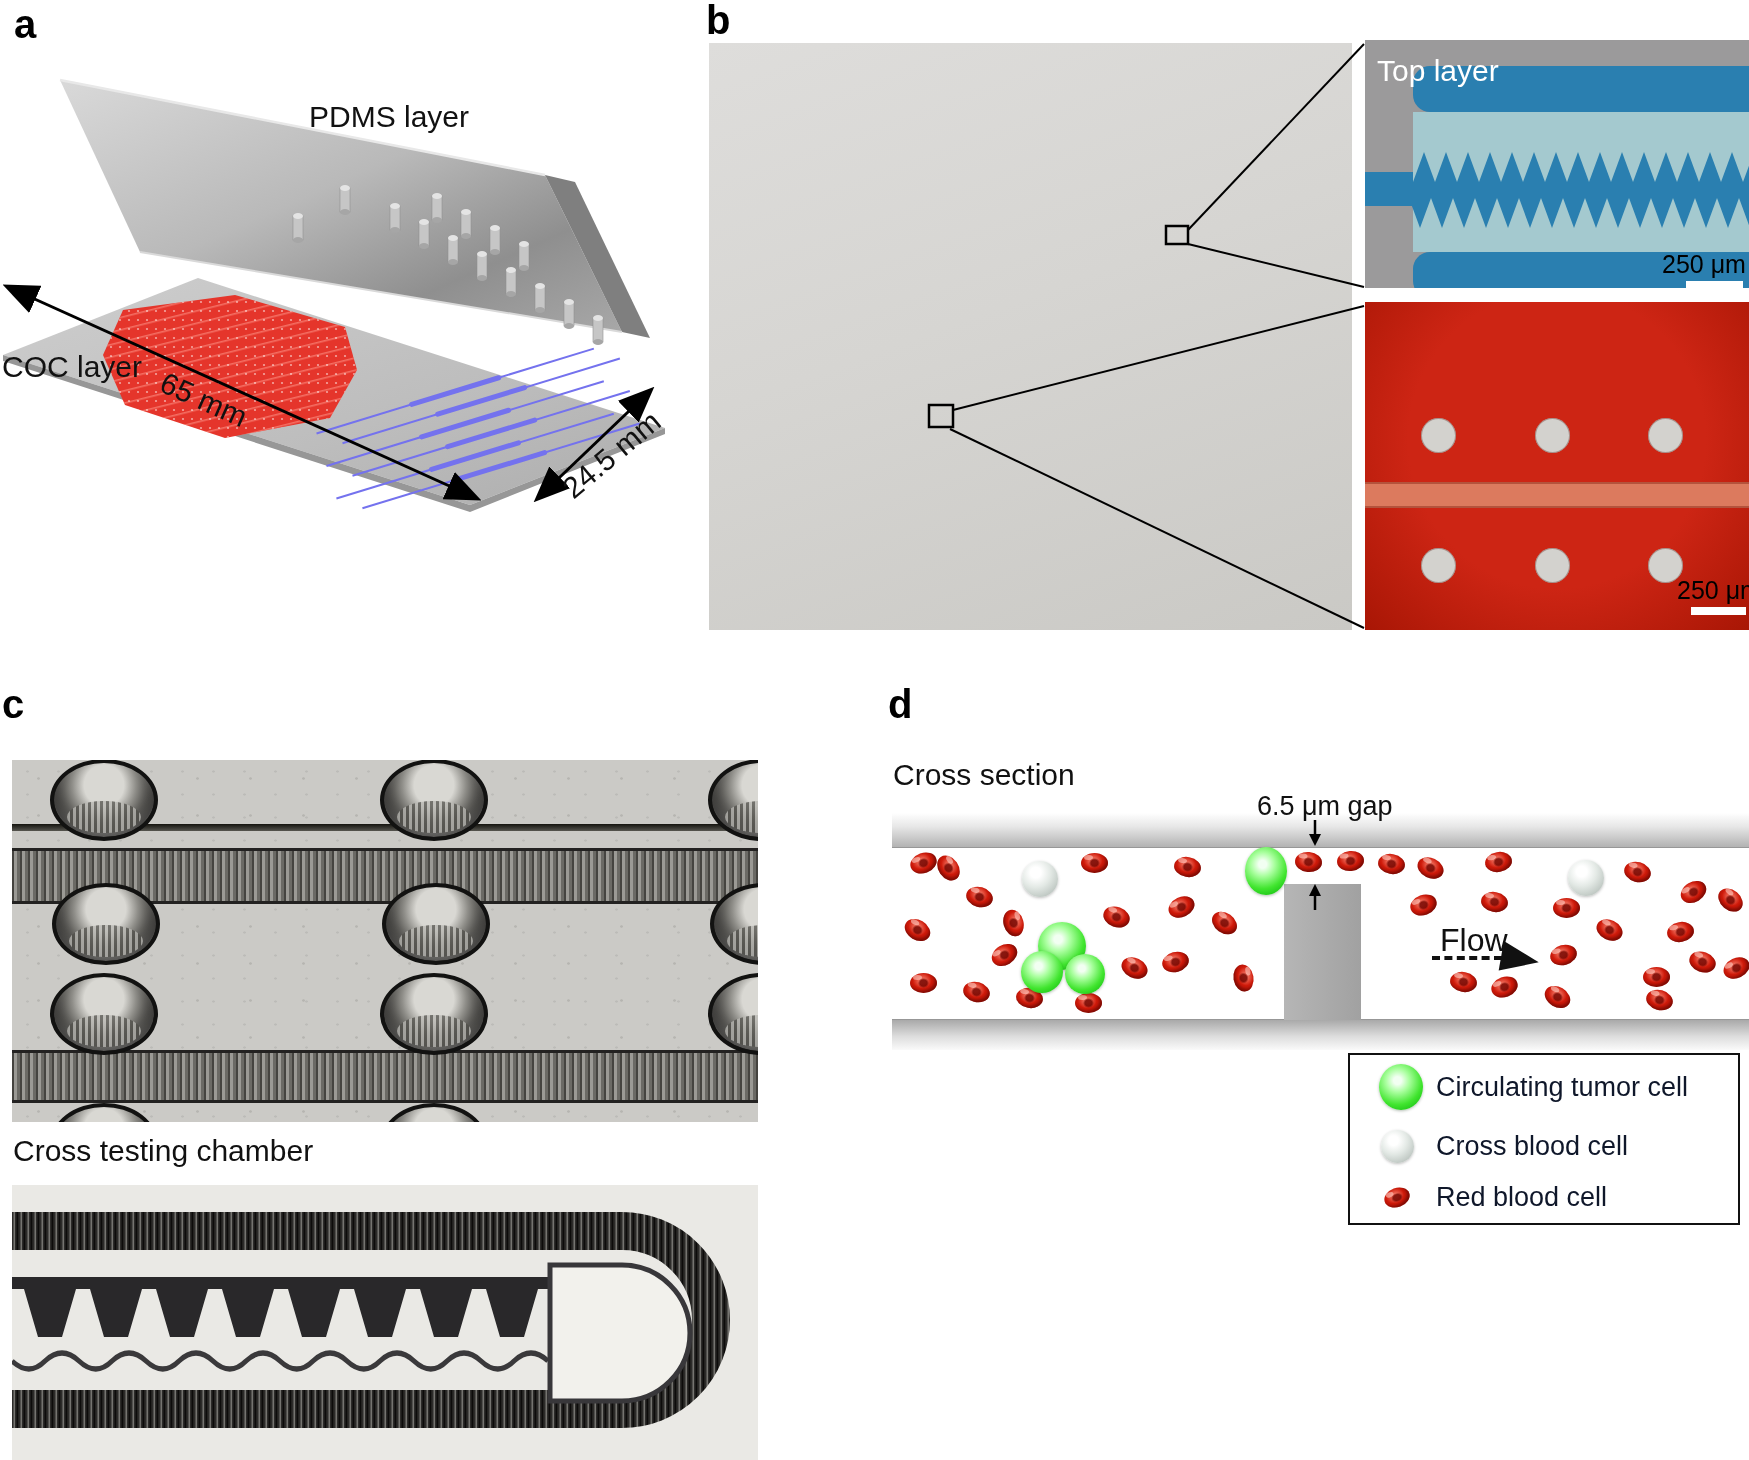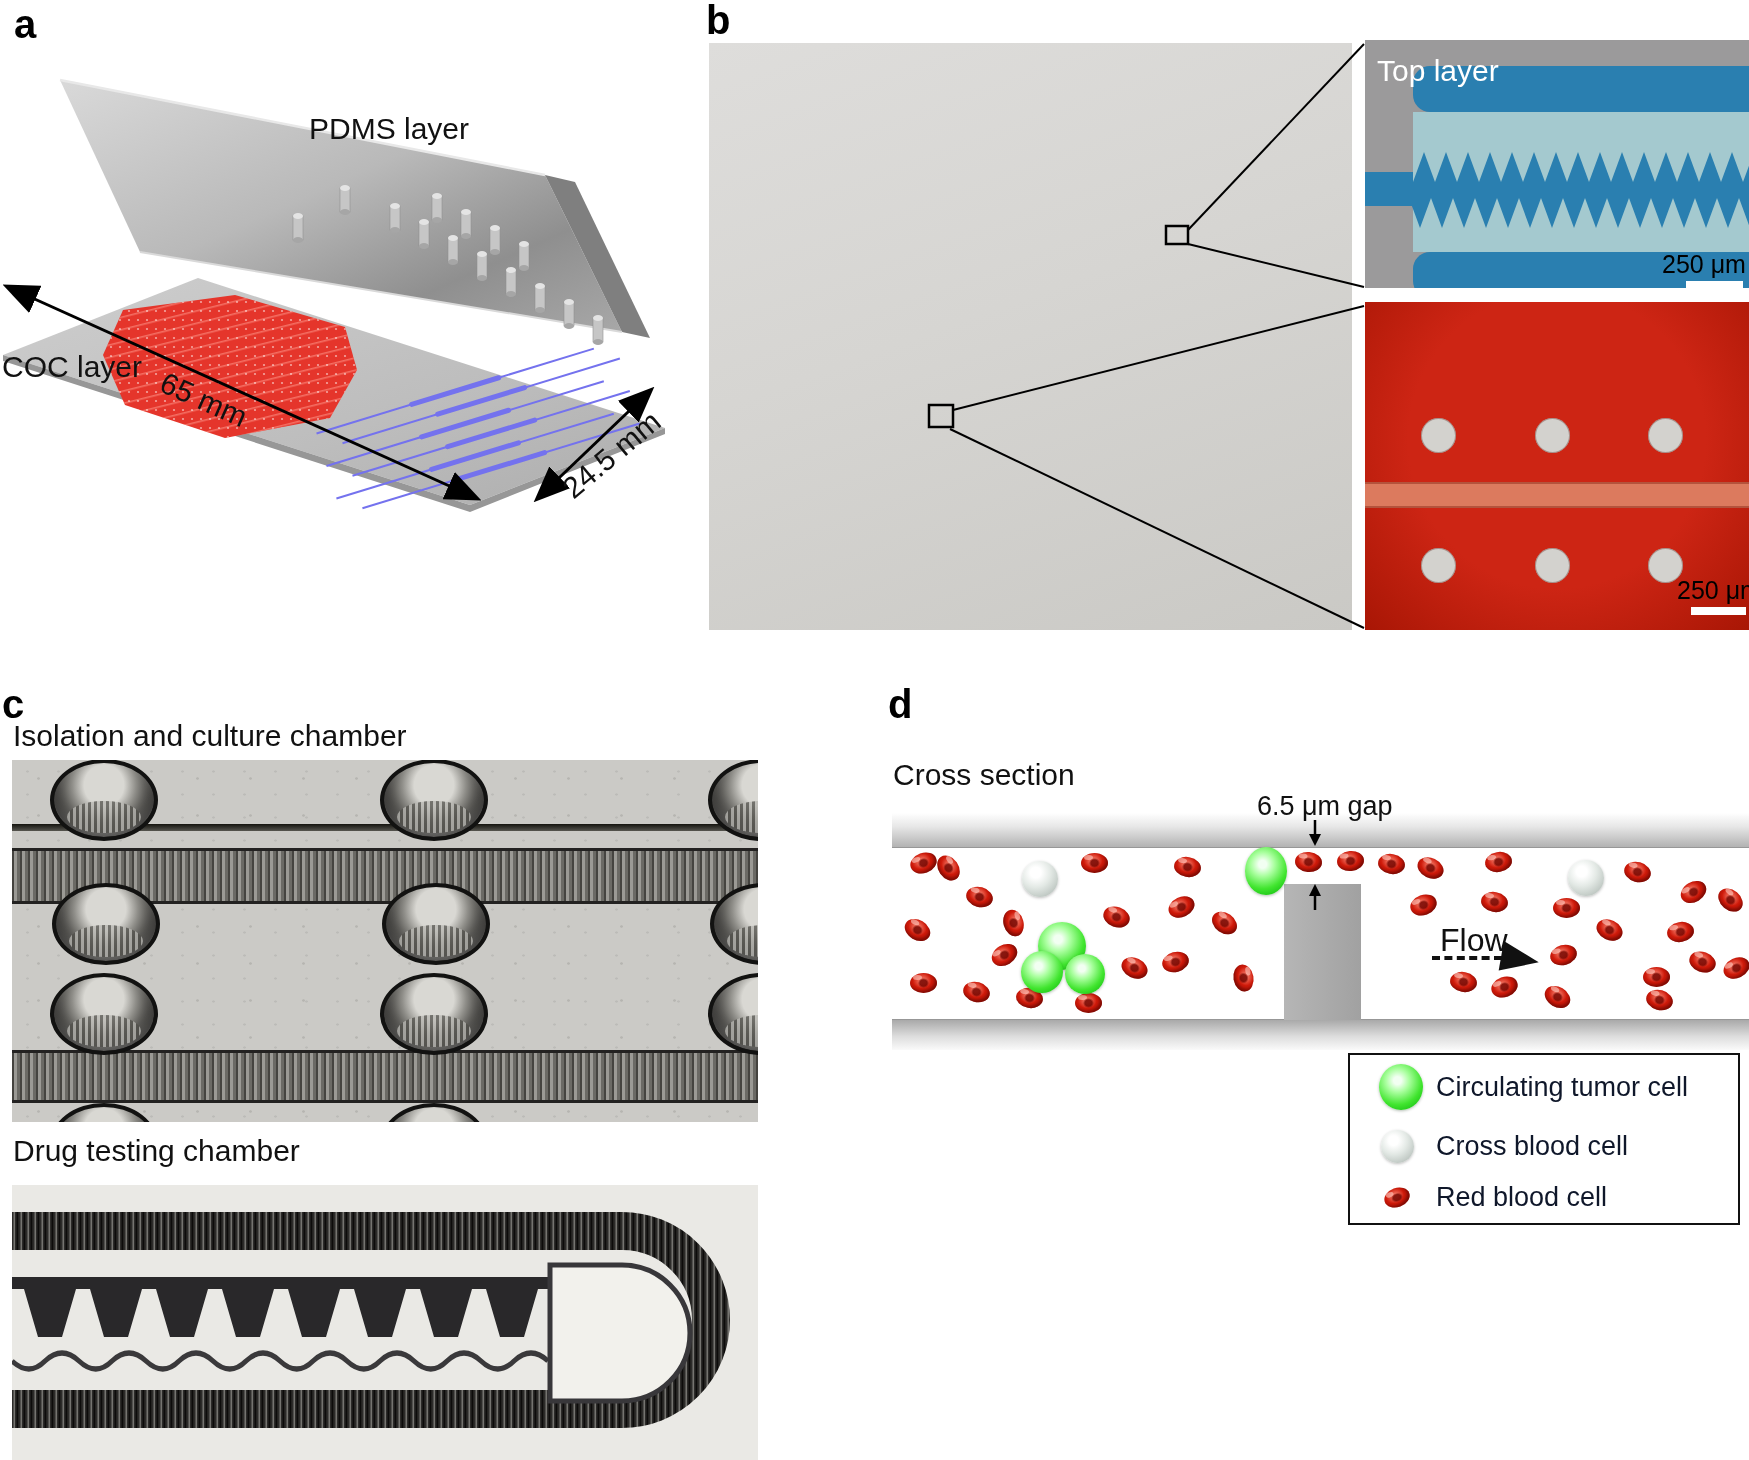--- a/index.html
+++ b/index.html
@@ -168,21 +168,21 @@
         <ellipse cx="495" cy="232" rx="5" ry="3" fill="#a6a6a6"></ellipse>
         <ellipse cx="495" cy="208" rx="5" ry="3" fill="#e4e4e4"></ellipse>
         <rect x="519" y="224" width="10" height="24" fill="#c6c6c6" stroke="#8f8f8f" stroke-width="0.6"></rect>
         <ellipse cx="524" cy="248" rx="5" ry="3" fill="#a6a6a6"></ellipse>
         <ellipse cx="524" cy="224" rx="5" ry="3" fill="#e4e4e4"></ellipse>
       </g>
 
     <line x1="8" y1="267" x2="476" y2="478" stroke="#000" stroke-width="3" marker-start="url(#ah)" marker-end="url(#ah)"></line>
     <line x1="538" y1="478" x2="650" y2="371" stroke="#000" stroke-width="3" marker-start="url(#ah)" marker-end="url(#ah)"></line>
   </svg>
-  <div class="fig-title" style="left:309px;top:100px;margin-top:12px;">PDMS layer</div>
+  <div class="fig-title" style="left:309px;top:100px;">PDMS layer</div>
   <div class="fig-title" style="left:2px;top:350px;">COC layer</div>
   <div class="fig-title rot" style="left:158px;top:383px;transform:rotate(24deg);">65 mm</div>
   <div class="fig-title rot" style="left:553px;top:438px;transform:rotate(-40deg);">24.5 mm</div>
 
   <div class="panel-label" style="left:706px;top:0px;">b</div>
 
   <div class="photo">
     
   </div>
 
@@ -216,21 +216,20 @@
         <div class="hole" style="left:283px;top:116px;"></div>
         <div class="hole" style="left:56px;top:246px;"></div>
         <div class="hole" style="left:170px;top:246px;"></div>
         <div class="hole" style="left:283px;top:246px;"></div>
       </div>
   </div>
   <div class="scale-label" style="left:1677px;top:576px;">250 μm</div>
   <div class="scale-bar" style="left:1691px;top:607px;width:55px;"></div>
 
   <div class="panel-label" style="left:2px;top:684px;">c</div>
-  <div class="fig-title" style="left:13px;top:719px;">Isolation and culture chamber</div>
 
   <div class="micro1">
     <div class="darkline" style="top:64px;height:7px;"></div>
     <div class="striate" style="top:88px;height:50px;"></div>
     <div class="striate" style="top:290px;height:47px;"></div>
     <div id="pillars">
         <div class="pillar" style="left:38px;top:-1px;">
           <span></span>
         </div>
         <div class="pillar" style="left:368px;top:-1px;">
@@ -255,21 +254,21 @@
           <span></span>
         </div>
         <div class="pillar" style="left:696px;top:213px;">
           <span></span>
         </div>
         <div class="pillar" style="left:38px;top:343px;"></div>
         <div class="pillar" style="left:368px;top:343px;"></div>
       </div>
   </div>
 
-  <div class="fig-title" style="left:13px;top:1134px;">Drug testing chamber</div>
+  <div class="fig-title" style="left:13px;top:1134px;">Cross testing chamber</div>
 
   <div class="micro2">
     <svg width="746" height="275" viewBox="0 0 746 275">
       <defs>
         <pattern id="striateP" width="7" height="50" patternUnits="userSpaceOnUse">
           <rect width="7" height="50" fill="#2c2b29"></rect>
           <rect x="1.5" width="1.5" height="50" fill="#757470"></rect>
           <rect x="4.5" width="1.8" height="50" fill="#0c0b0a"></rect>
         </pattern>
       </defs>

